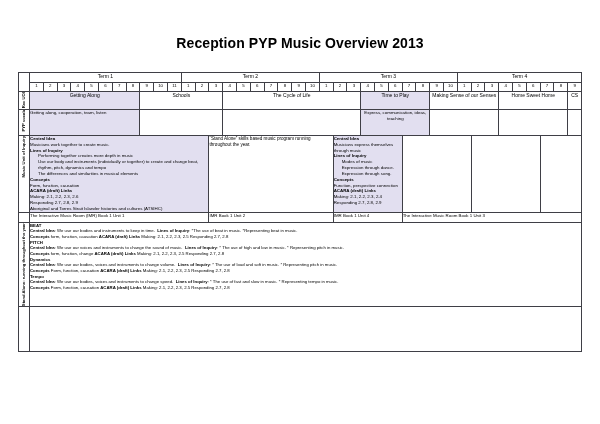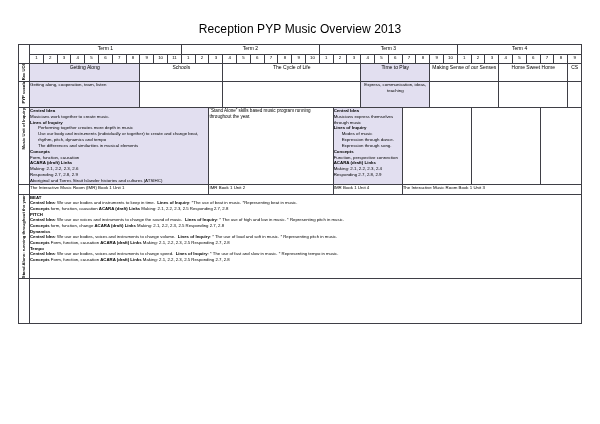--- a/index.html
+++ b/index.html
@@ -15,23 +15,23 @@
     overflow: hidden;
   }
   .page {
     position: relative;
     width: 600px;
     height: 424px;
     box-sizing: border-box;
   }
   .doc-title {
     text-align: center;
-    font-size: 12px;
-    font-weight: normal;
-    margin: 0;
+    font-size: 14px;
+    font-weight: bold;
+    margin: 13px;
     padding-top: 22px;
     padding-bottom: 8px;
     letter-spacing: 0.1px;
   }
   table.grid {
     border-collapse: collapse;
     table-layout: fixed;
     margin-left: 18px;
     width: 564px;
     font-size: 4.4px;

